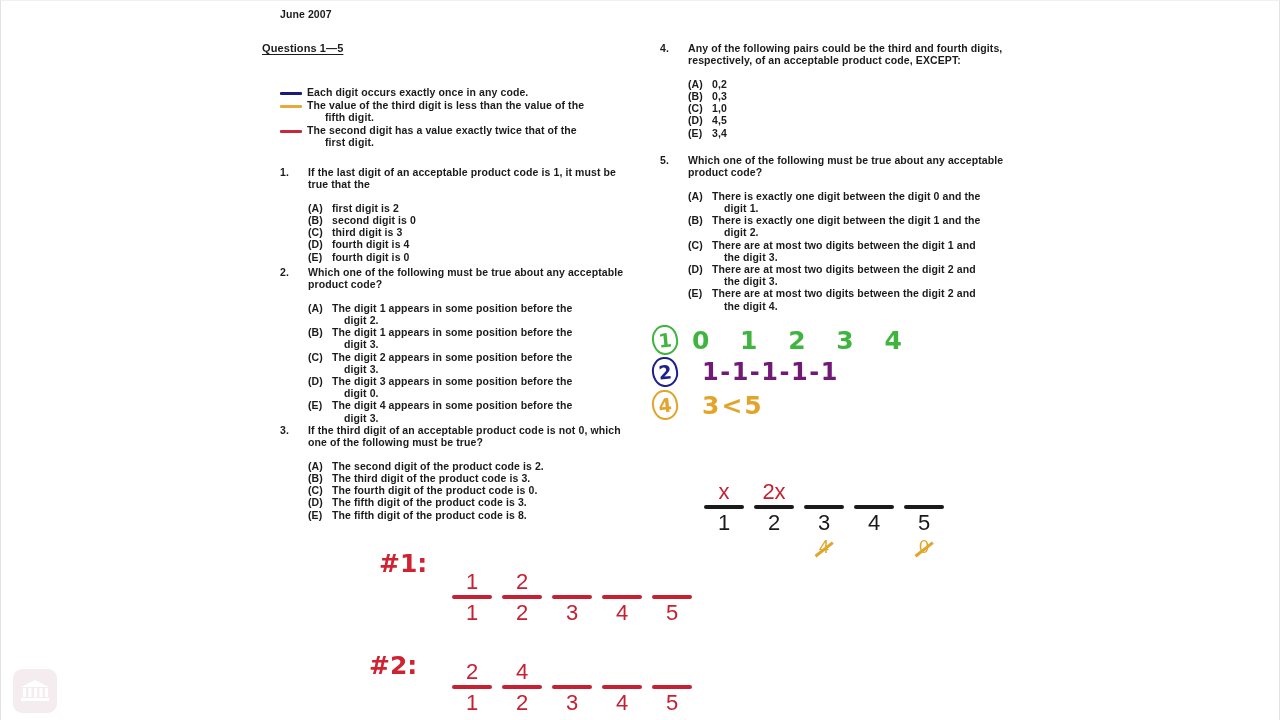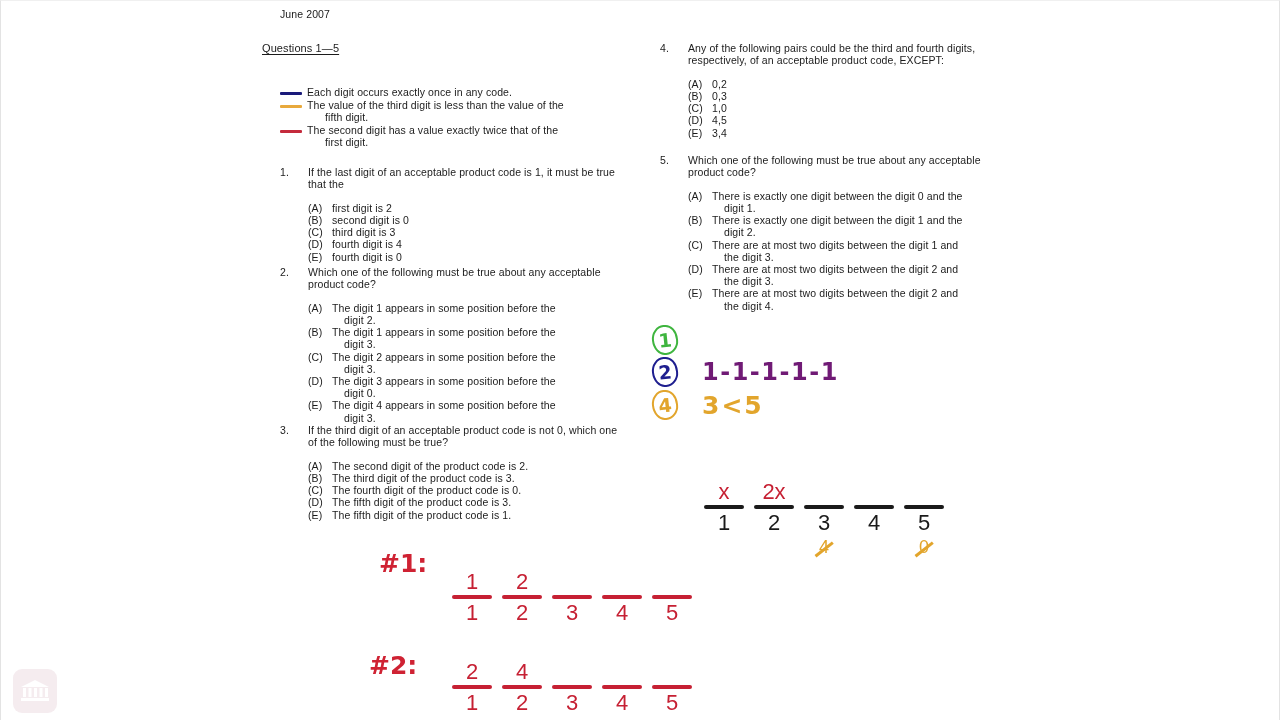--- a/index.html
+++ b/index.html
@@ -15,21 +15,21 @@
     width: 1280px; height: 720px;
     background: #ffffff;
     border-left: 1px solid #e3e3e3;
     border-right: 1px solid #e3e3e3;
     border-top: 1px solid #f0f0f0;
   }
   
   .exam-text {
     font-family: "Liberation Sans", sans-serif;
     color: #1b1b1b;
-    font-weight: normal;
+    font-weight: bold;
     letter-spacing: 0.1px;
   }
   #date-line {
     position: absolute; left: 279px; top: 7px;
     font-size: 10.5px;
   }
   #questions-heading {
     position: absolute; left: 261px; top: 41px;
     font-size: 11px;
     text-decoration: underline;
@@ -239,21 +239,21 @@
   <div class="col-left exam-text" style="top:423px;">
     <div class="q-stem">
       <span class="q-num">3.</span>
       <span>If the third digit of an acceptable product code is not 0, which one of the following must be true?</span>
     </div>
     <div class="choices">
       <div class="choice"><span class="lbl">(A)</span><span>The second digit of the product code is 2.</span></div>
       <div class="choice"><span class="lbl">(B)</span><span>The third digit of the product code is 3.</span></div>
       <div class="choice"><span class="lbl">(C)</span><span>The fourth digit of the product code is 0.</span></div>
       <div class="choice"><span class="lbl">(D)</span><span>The fifth digit of the product code is 3.</span></div>
-      <div class="choice"><span class="lbl">(E)</span><span>The fifth digit of the product code is 1.</span></div>
+      <div class="choice"><span class="lbl">(E)</span><span>The fifth digit of the product code is 8.</span></div>
     </div>
   </div>
 
   <div class="col-right exam-text" style="top:41px;">
     <div class="q-stem">
       <span class="q-num">4.</span>
       <span>Any of the following pairs could be the third and fourth digits, respectively, of an acceptable product code, EXCEPT:</span>
     </div>
     <div class="choices">
       <div class="choice"><span class="lbl">(A)</span><span>0,2</span></div>
@@ -273,20 +273,21 @@
       <div class="choice"><span class="lbl">(A)</span><span>There is exactly one digit between the digit 0 and the</span><span class="cont">digit 1.</span></div>
       <div class="choice"><span class="lbl">(B)</span><span>There is exactly one digit between the digit 1 and the</span><span class="cont">digit 2.</span></div>
       <div class="choice"><span class="lbl">(C)</span><span>There are at most two digits between the digit 1 and</span><span class="cont">the digit 3.</span></div>
       <div class="choice"><span class="lbl">(D)</span><span>There are at most two digits between the digit 2 and</span><span class="cont">the digit 3.</span></div>
       <div class="choice"><span class="lbl">(E)</span><span>There are at most two digits between the digit 2 and</span><span class="cont">the digit 4.</span></div>
     </div>
   </div>
 
   <div class="hand hand-row" style="left:651px; top:324px;">
     <span class="circ-num" style="color:#3fb53f">1</span>
+    <span class="digits-green" style="margin-left:14px;">0 1 2 3 4</span>
   </div>
 
   <div class="hand hand-row" style="left:651px; top:356px;">
     <span class="circ-num" style="color:#1f1f8f">2</span>
     <span class="digits-navy" style="margin-left:24px;">1-1-1-1-1</span>
   </div>
 
   <div class="hand hand-row" style="left:651px; top:389px;">
     <span class="circ-num" style="color:#e2a52c">4</span>
     <span class="digits-orange" style="margin-left:24px;">3&lt;5</span>

